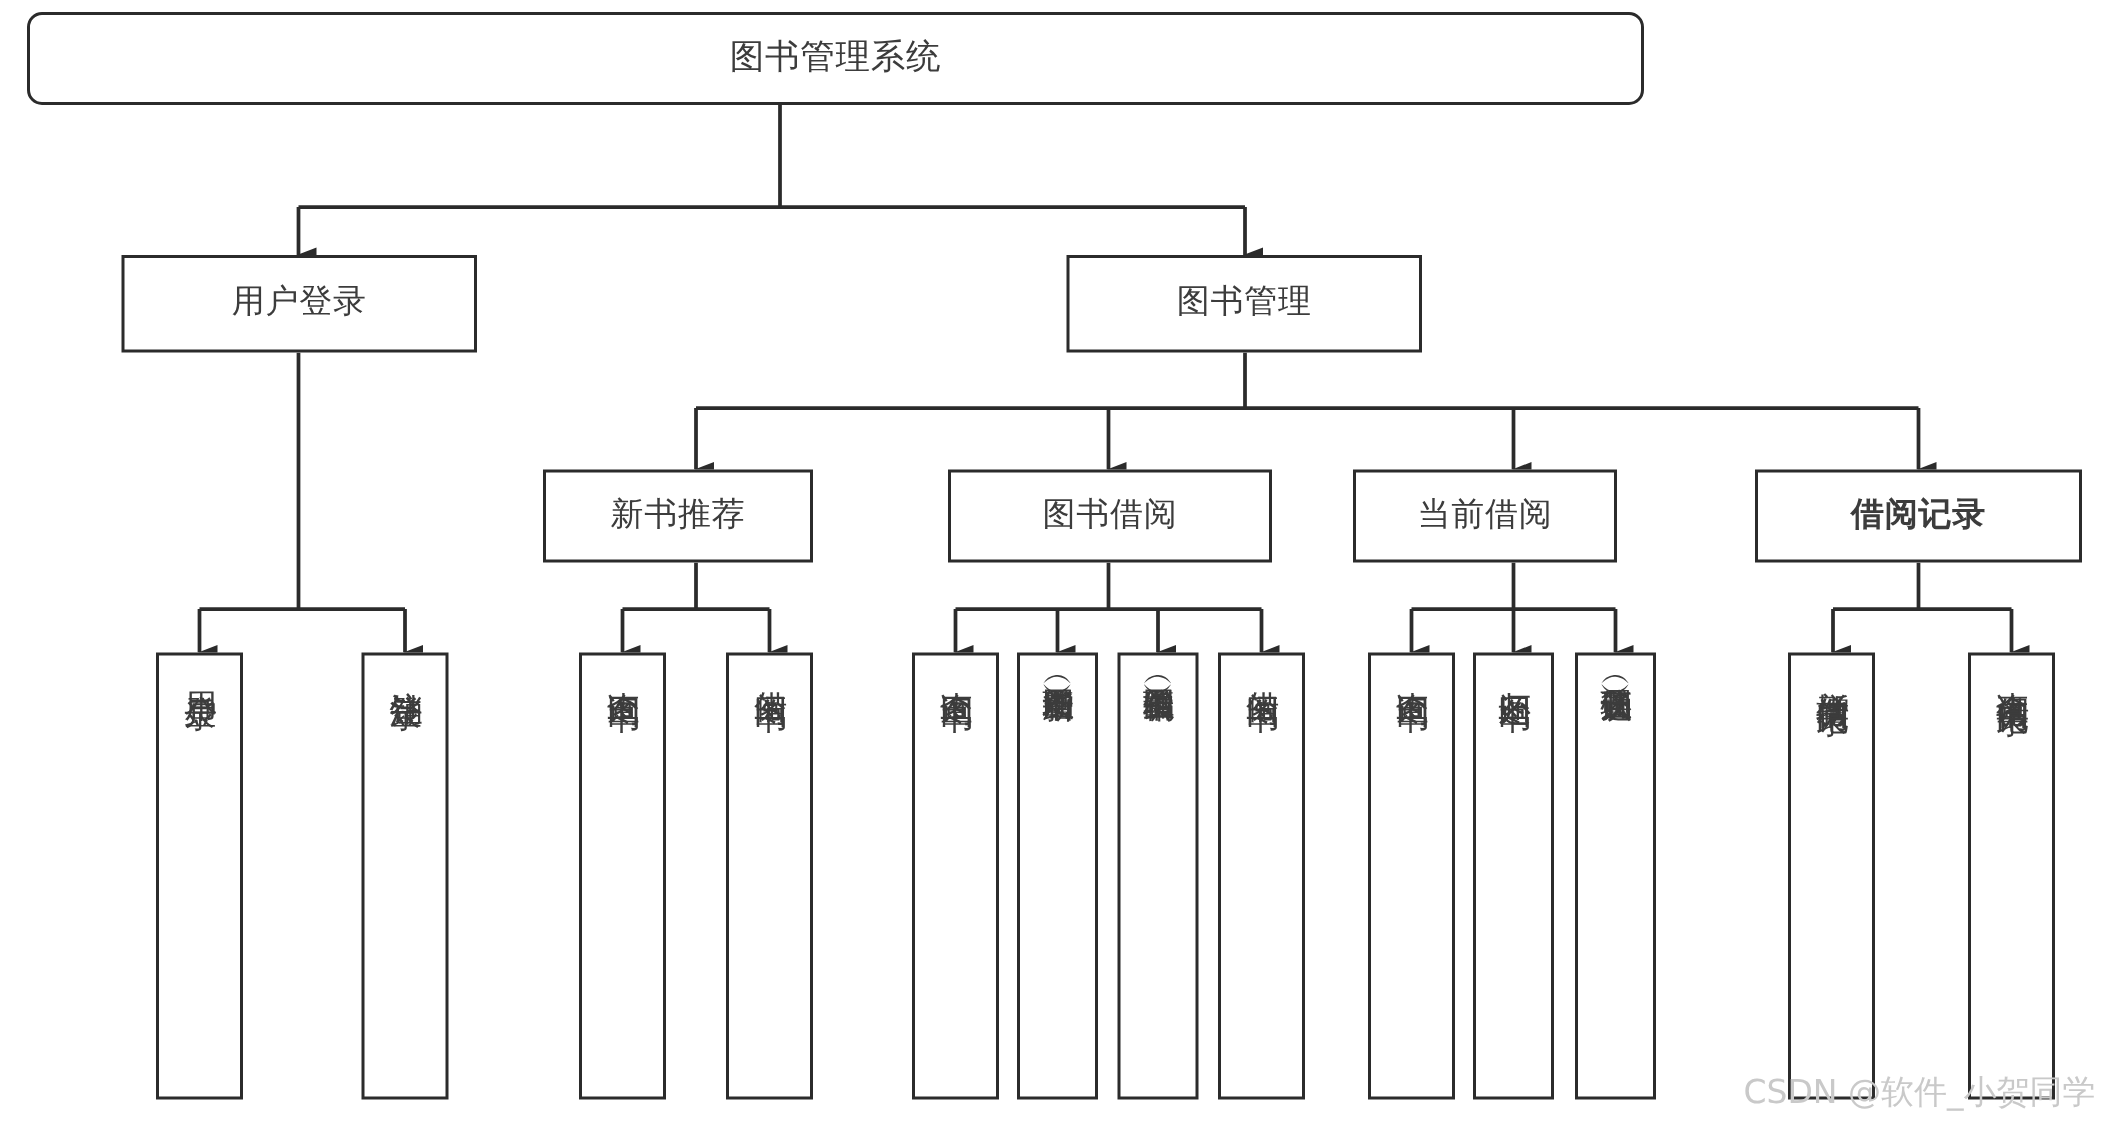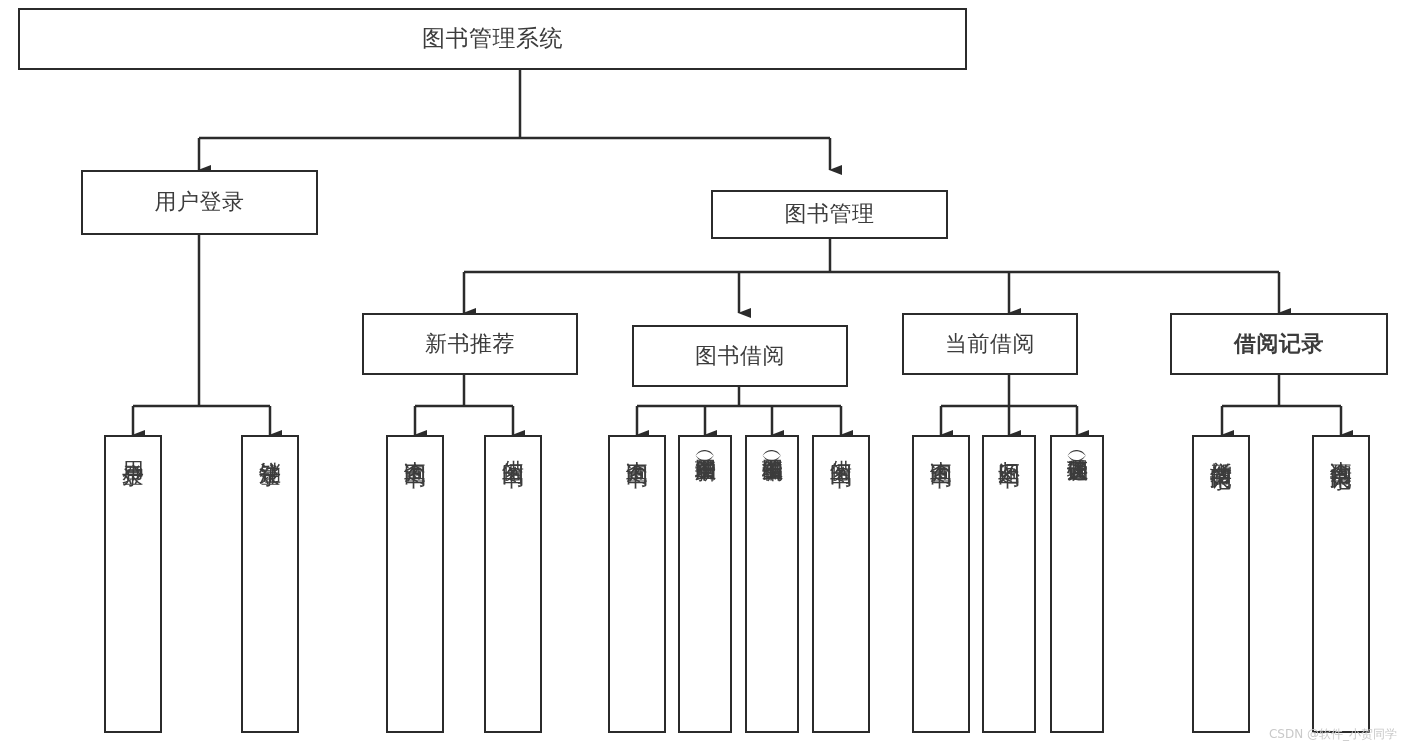--- a/index.html
+++ b/index.html
@@ -65,21 +65,21 @@
   }
   .node.v.tight .label {
     font-size: 21px;
     letter-spacing: 0px;
     line-height: 1.0;
   }
   .watermark {
     position: absolute;
     right: 8px;
     bottom: 4px;
-    font-size: 12px;
+    font-size: 22px;
     color: #c9c9c9;
     white-space: nowrap;
     z-index: 3;
     font-family: "DejaVu Sans", "Liberation Sans", sans-serif;
   }
 </style>
 </head>
 <body>
 
 <div id="canvas">
@@ -128,37 +128,37 @@
       <path d="M1009,406 L1009,435" marker-end="url(#arw)"></path>
       <path d="M1077,406 L1077,435" marker-end="url(#arw)"></path>
 
       <path d="M1279,375 L1279,406"></path>
       <path d="M1222,406 L1341,406"></path>
       <path d="M1222,406 L1222,435" marker-end="url(#arw)"></path>
       <path d="M1341,406 L1341,435" marker-end="url(#arw)"></path>
     </g>
   </svg>
 
-  <div class="node h root" style="left:18px; top:8px; width:949px; height:62px;">
+  <div class="node h root" style="left:18px; top:8px; width:1078px; height:62px;border-radius:10px;">
     <span class="label">图书管理系统</span>
   </div>
 
   <div class="node h" style="left:81px; top:170px; width:237px; height:65px;">
     <span class="label">用户登录</span>
   </div>
 
-  <div class="node h" style="left:711px; top:170px; width:237px; height:49px;margin-top:20px;">
+  <div class="node h" style="left:711px; top:170px; width:237px; height:65px;">
     <span class="label">图书管理</span>
   </div>
 
-  <div class="node h" style="left:362px; top:313px; width:216px; height:62px;">
+  <div class="node h" style="left:362px; top:313px; width:180px; height:62px;">
     <span class="label">新书推荐</span>
   </div>
 
-  <div class="node h" style="left:632px; top:313px; width:216px; height:62px;margin-top:12px;">
+  <div class="node h" style="left:632px; top:313px; width:216px; height:62px;">
     <span class="label">图书借阅</span>
   </div>
 
   <div class="node h" style="left:902px; top:313px; width:176px; height:62px;">
     <span class="label">当前借阅</span>
   </div>
 
   <div class="node h" style="left:1170px; top:313px; width:218px; height:62px;font-weight:bold;">
     <span class="label">借阅记录</span>
   </div>

